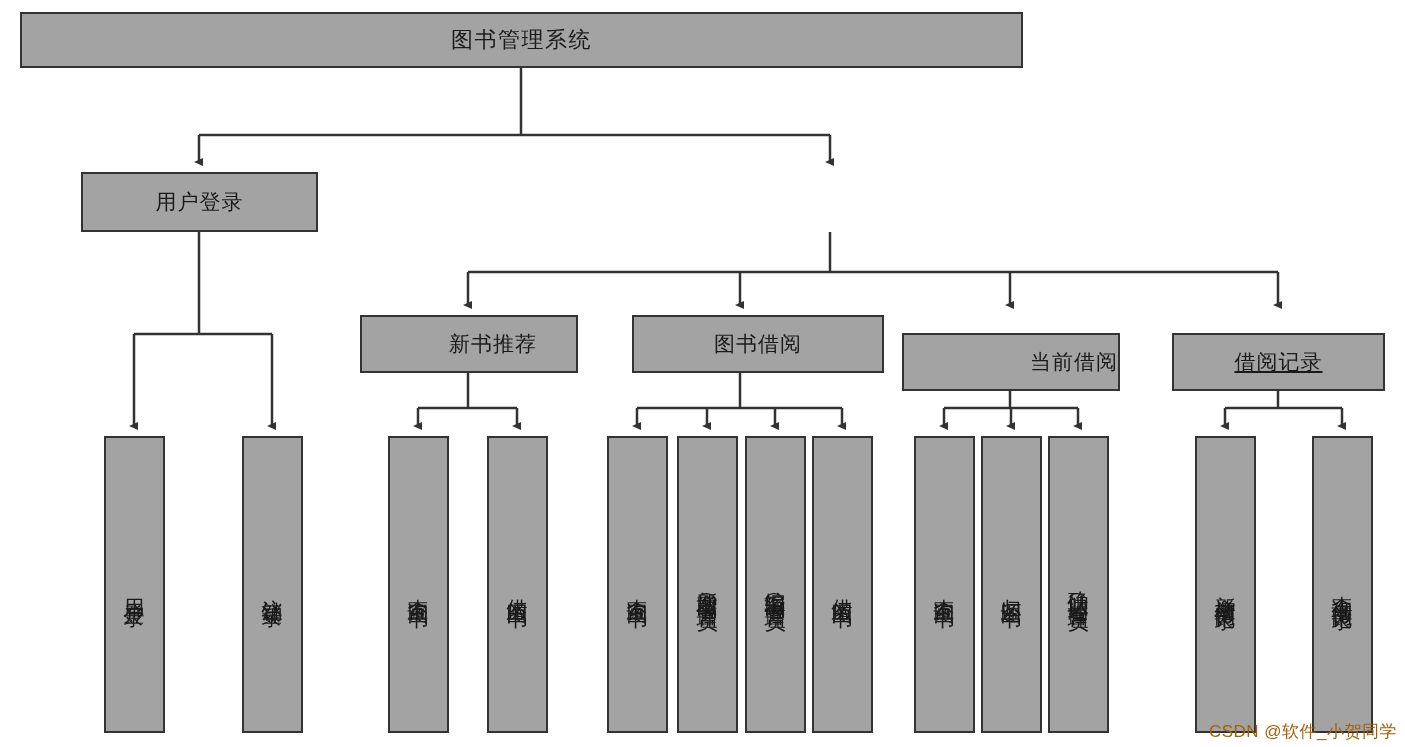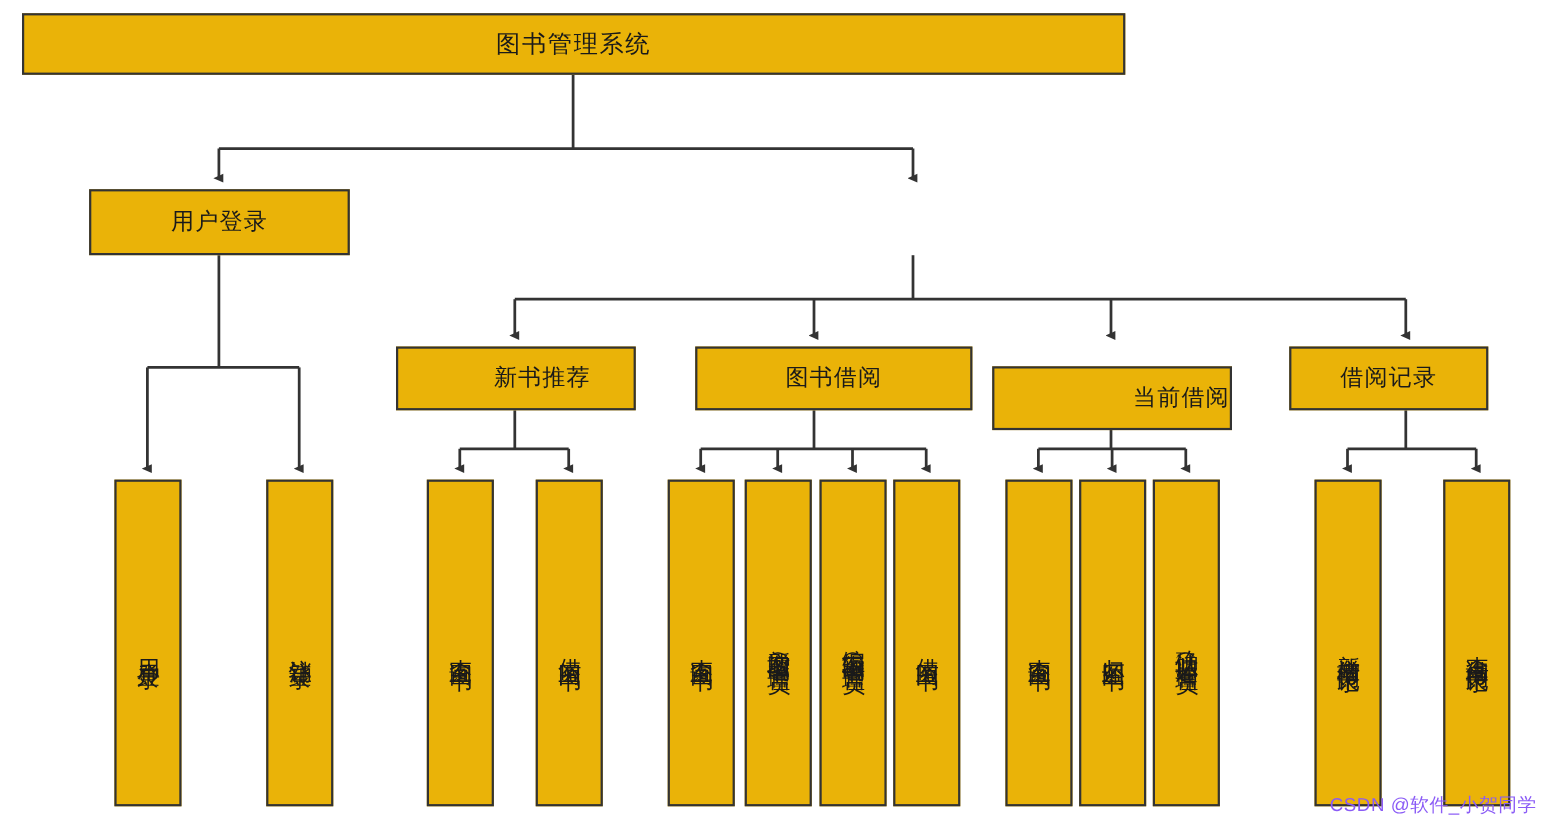--- a/index.html
+++ b/index.html
@@ -14,21 +14,21 @@
     width:1405px;height:747px;
   }
   #edges{
     position:absolute;left:0;top:0;
     width:1405px;height:747px;
     pointer-events:none;
   }
   .node{
     position:absolute;
     box-sizing:border-box;
-    background:#eab308;
+    background:#a3a3a3;
     border:2.5px solid #333333;
     display:flex;
     align-items:center;
     justify-content:center;
     color:#1a1a1a;
     z-index:2;
   }
   .node-label{
     display:block;
     text-align:center;
@@ -53,21 +53,21 @@
     font-size:21px;
     letter-spacing:3px;
     line-height:1;
     max-height:100%;
   }
   #watermark{
     position:absolute;
     right:8px;
     bottom:4px;
     font-size:17px;
-    color:#8b5cf6;
+    color:#a16207;
     letter-spacing:0.5px;
     z-index:3;
     white-space:nowrap;
   }
 </style>
 </head>
 <body>
 
 <div id="diagram">
 
@@ -131,21 +131,21 @@
 
   <div class="node h-node" style="left:360px;top:315px;width:218px;height:58px;padding-left:48px;">
     <span class="node-label">新书推荐</span>
   </div>
   <div class="node h-node" style="left:632px;top:315px;width:252px;height:58px;">
     <span class="node-label">图书借阅</span>
   </div>
   <div class="node h-node" style="left:902px;top:333px;width:218px;height:58px;justify-content:flex-end;">
     <span class="node-label">当前借阅</span>
   </div>
-  <div class="node h-node" style="left:1172px;top:315px;width:181px;height:58px;">
+  <div class="node h-node" style="left:1172px;top:333px;width:213px;height:58px;text-decoration:underline;">
     <span class="node-label">借阅记录</span>
   </div>
 
   <div class="node v-node" style="left:104px;top:436px;width:61px;height:297px;">
     <span class="node-label">用户登录</span>
   </div>
   <div class="node v-node" style="left:242px;top:436px;width:61px;height:297px;">
     <span class="node-label">注销登录</span>
   </div>
 

